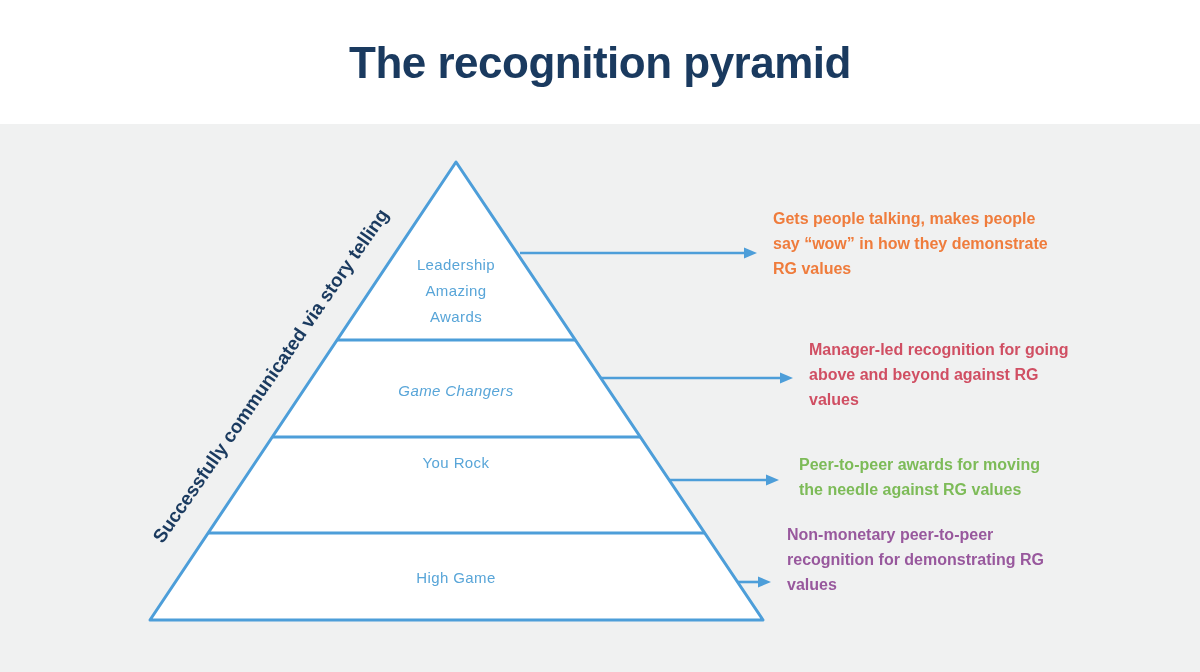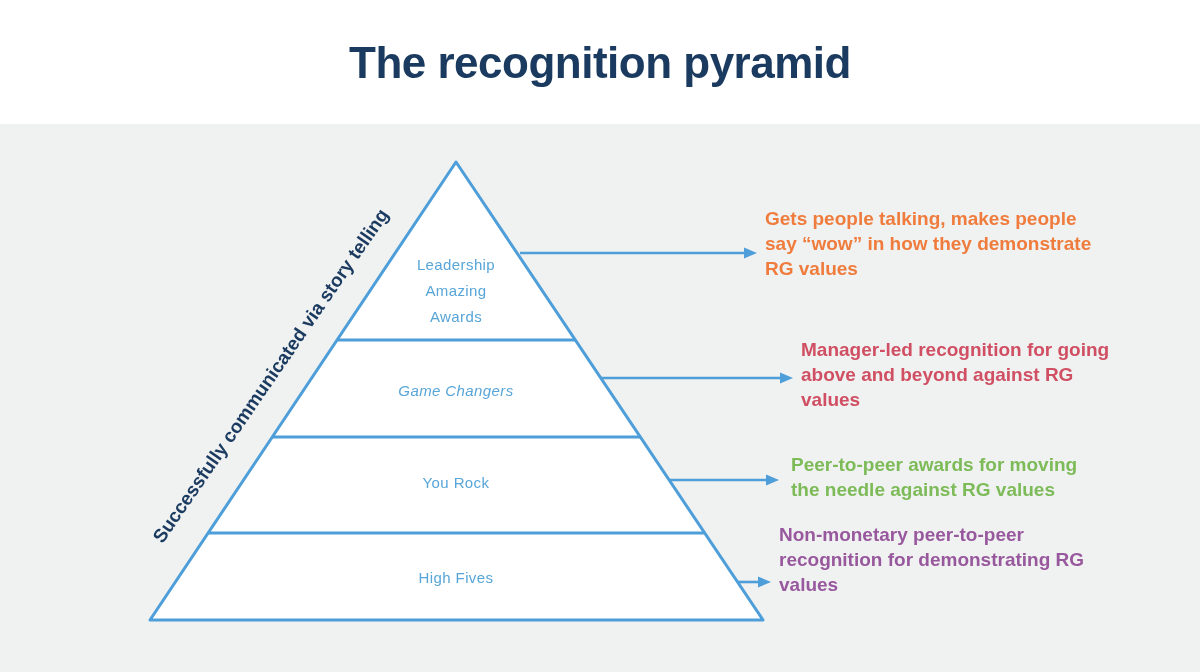--- a/index.html
+++ b/index.html
@@ -62,30 +62,31 @@
     width: 300px;
     text-align: center;
     font-size: 15px;
     line-height: 26px;
     letter-spacing: 0.4px;
     color: #58a5d8;
     white-space: pre-line;
   }
   .level-0 { top: 252px; }
   .level-1 { top: 378px; font-style: italic; }
-  .level-2 { top: 470px; }
+  .level-2 { top: 450px; }
   .level-3 { top: 565px; }
 
   .annot {
     position: absolute;
     width: 420px;
-    font-size: 19px;
+    font-size: 16px;
     font-weight: 700;
     line-height: 25px;
     white-space: pre-line;
+    margin-left: 8px;
   }
   .annot-0 { left: 765px; top: 206px; }
   .annot-1 { left: 801px; top: 337px; }
   .annot-2 { left: 791px; top: 452px; }
   .annot-3 { left: 779px; top: 522px; }
 </style>
 </head>
 <body>
 
 <div class="stage">
@@ -120,21 +121,21 @@
     </g>
   </svg>
 
   <div class="side-label">Successfully communicated via story telling</div>
 
   <div class="level-label level-0">Leadership
 Amazing
 Awards</div>
   <div class="level-label level-1">Game Changers</div>
   <div class="level-label level-2">You Rock</div>
-  <div class="level-label level-3">High Fives</div>
+  <div class="level-label level-3">High Game</div>
 
   <div class="annot annot-0" style="color: rgb(239, 124, 60);">Gets people talking, makes people
 say “wow”  in how they demonstrate
 RG values</div>
   <div class="annot annot-1" style="color: rgb(208, 79, 99);">Manager-led recognition for going
 above and beyond against RG
 values</div>
   <div class="annot annot-2" style="color: rgb(125, 187, 88);">Peer-to-peer awards for moving
 the needle against RG values</div>
   <div class="annot annot-3" style="color: rgb(152, 88, 157);">Non-monetary peer-to-peer

